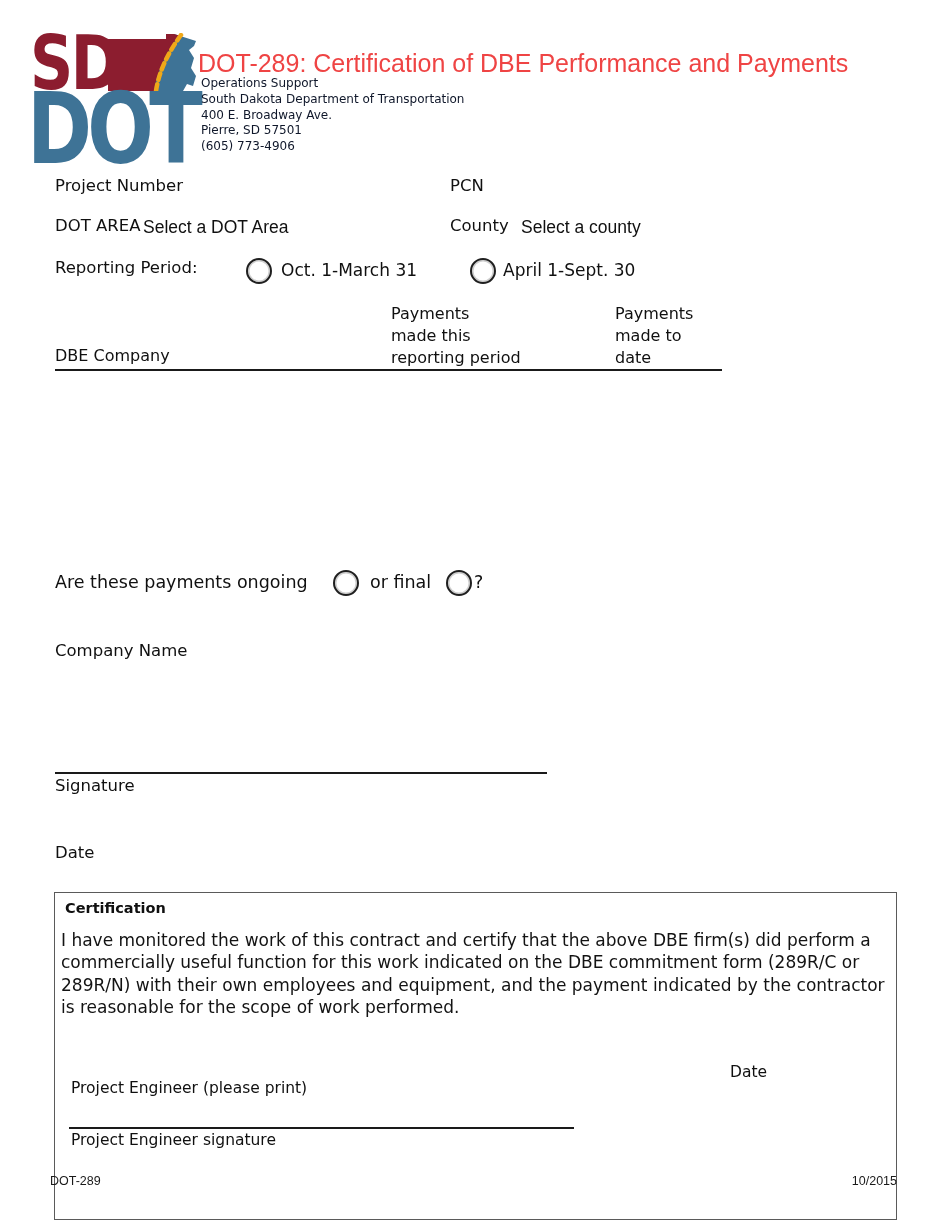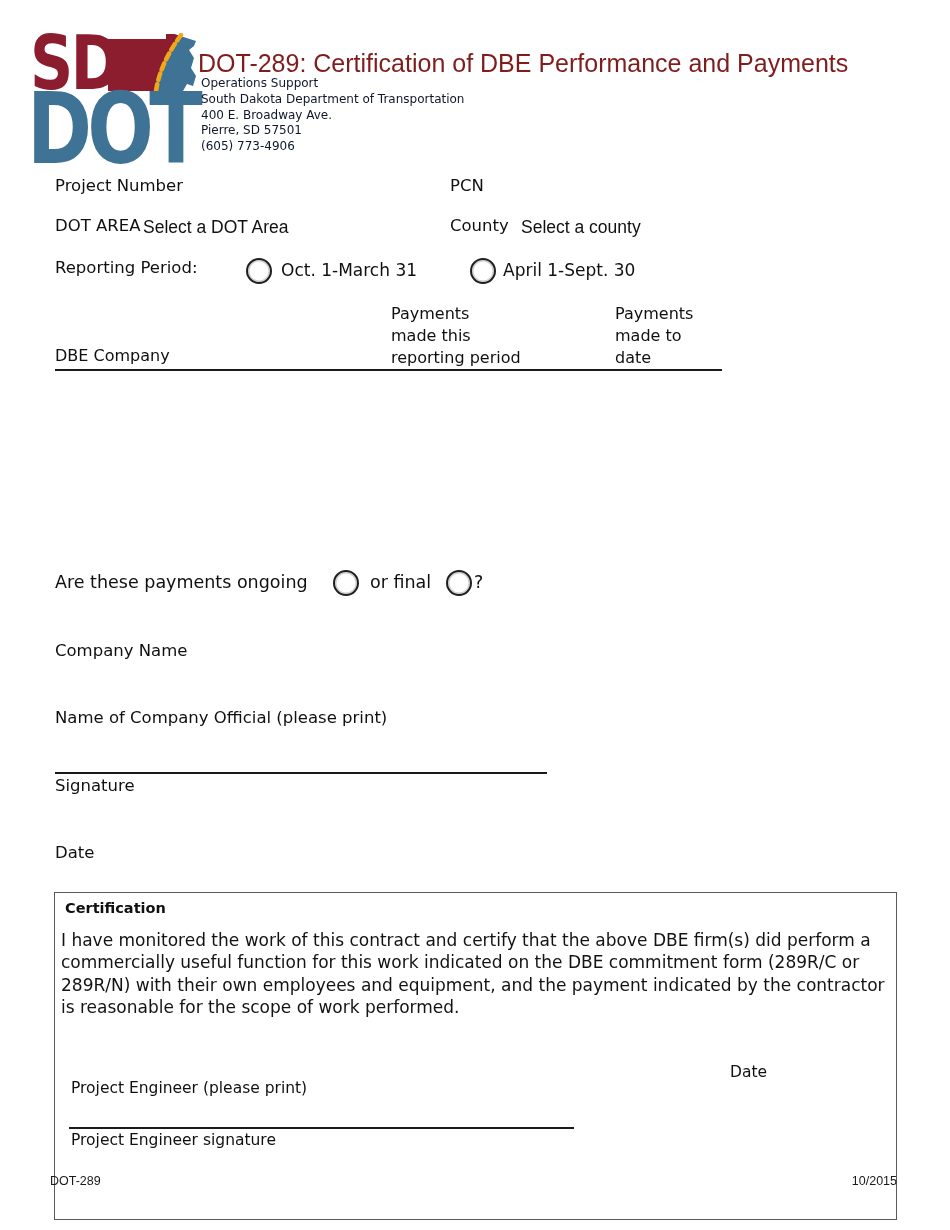--- a/index.html
+++ b/index.html
@@ -12,21 +12,21 @@
   
   .logo-sd {
     font-weight:800; font-size:75px; line-height:1; letter-spacing:-3px;
     color:#8C1D2F; transform:scaleX(0.80); transform-origin:left top;
   }
   .logo-dot {
     font-weight:800; font-size:98px; line-height:1; letter-spacing:-6px;
     color:#3E7396; transform:scaleX(0.80); transform-origin:left top;
   }
 
-  .title { font-family:"Liberation Sans", sans-serif; font-size:25px; color:#7f1d1d; white-space:nowrap; }
+  .title { font-family:"Liberation Sans", sans-serif; font-size:25px; color:#ef4444; white-space:nowrap; }
   .addr  { font-size:12px; line-height:15.8px; color:#0f172a; }
 
   .lbl      { font-size:16.5px; white-space:nowrap; }
   .sel-val  { font-family:"Liberation Sans", sans-serif; font-size:17.5px; white-space:nowrap; cursor:default; }
   .opt-lbl  { font-size:17px; white-space:nowrap; }
 
   .radio {
     position:absolute; width:26px; height:26px; box-sizing:border-box;
     border:2.5px solid #1f1f1f; border-radius:50%; background:#fff;
     box-shadow: inset 0 0 0 1.5px #cfcfcf;
@@ -94,21 +94,20 @@
     </div>
   </div>
 
   <div class="abs opt-lbl" style="left:55px; top:572px; font-size:17.5px;">Are these payments ongoing</div>
   <div class="radio" style="left:333px; top:570px;"></div>
   <div class="abs opt-lbl" style="left:370px; top:572px; font-size:17.5px;">or final</div>
   <div class="radio" style="left:446px; top:570px;"></div>
   <div class="abs opt-lbl" style="left:474px; top:572px; font-size:17.5px;">?</div>
 
   <div class="abs lbl" style="left:55px; top:641px;">Company Name</div>
-  <div class="abs lbl" style="left:55px; top:708px;">Name of Company Official (please print)</div>
   <div class="rule" style="left:55px; top:772px; width:492px;"></div>
   <div class="abs lbl" style="left:55px; top:776px;">Signature</div>
   <div class="abs lbl" style="left:55px; top:843px;">Date</div>
 
   <div class="cert-box" style="left:54px; top:892px; width:843px; height:328px;">
     <div class="abs cert-head" style="left:10px; top:7px;">Certification</div>
     <div class="abs cert-body" style="left:6px; top:36px; width:832px;">I have monitored the work of this contract and certify that the above DBE firm(s) did perform a commercially useful function for this work indicated on the DBE commitment form (289R/C or 289R/N) with their own employees and equipment, and the payment indicated by the contractor is reasonable for the scope of work performed.</div>
     <div class="abs cert-lbl" style="left:16px; top:186px;">Project Engineer (please print)</div>
     <div class="abs cert-lbl" style="left:675px; top:170px;">Date</div>
     <div class="rule" style="left:14px; top:234px; width:505px;"></div>

